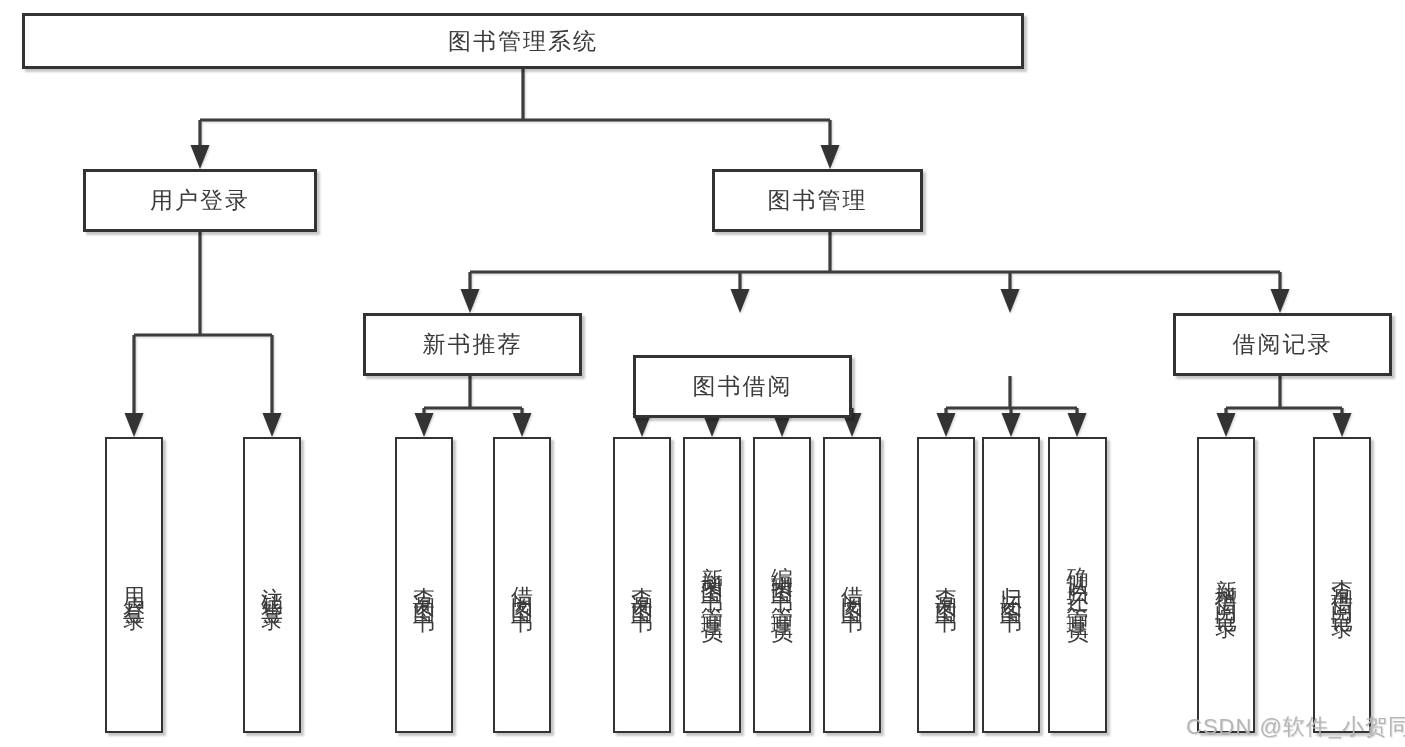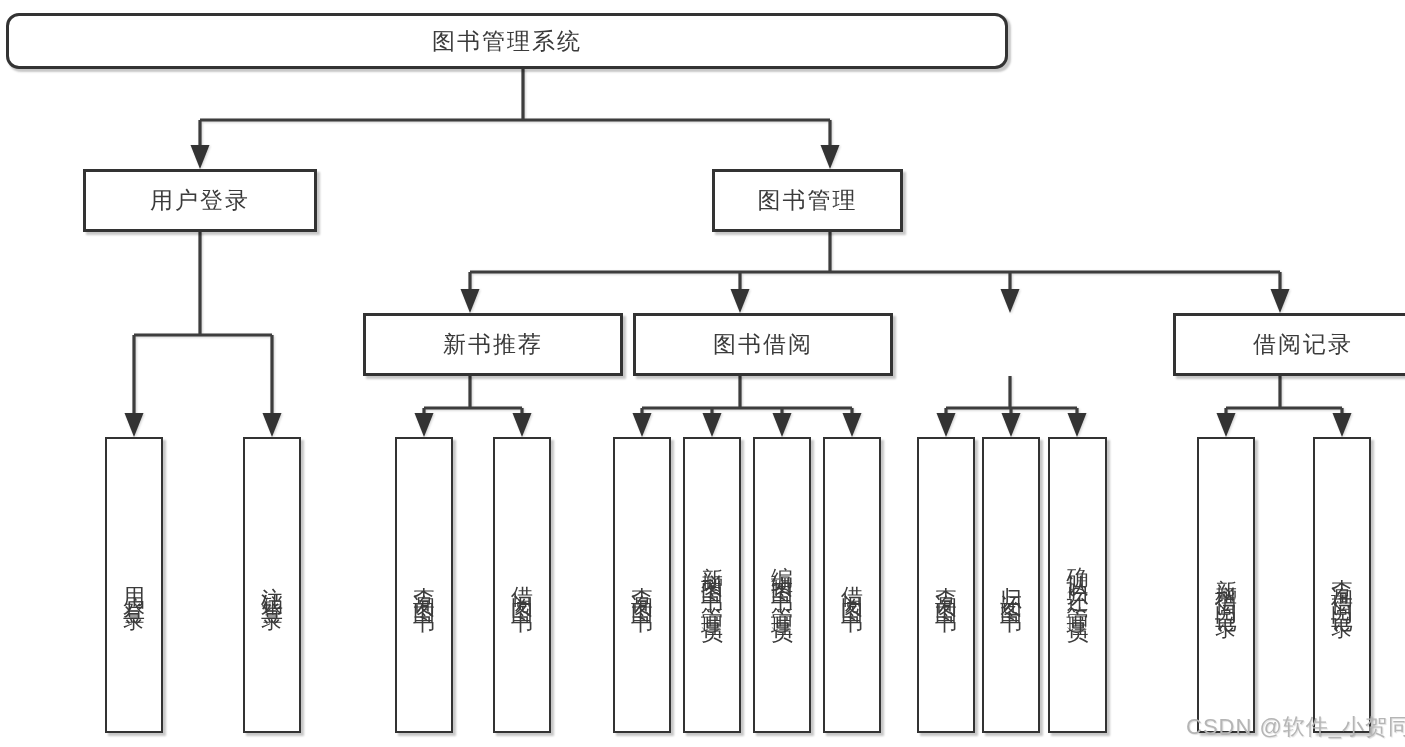--- a/index.html
+++ b/index.html
@@ -35,26 +35,26 @@
     border: 3px solid #333333;
     box-shadow: 2.5px 2.5px 2px rgba(0,0,0,0.22);
     display: flex;
     align-items: center;
     justify-content: center;
     color: #3b3b3b;
     font-size: 23px;
     letter-spacing: 2px;
     white-space: nowrap;
   }
-  .root  { left: 6px;  top: 13px;  width: 1002px; height: 56px; border-radius: 13px; }
+  .root  { left: 22px;  top: 13px;  width: 1002px; height: 56px; }
   .lvl2-a{ left: 83px;  top: 169px; width: 234px;  height: 63px; }
-  .lvl2-b{ left: 712px; top: 169px; width: 191px;  height: 63px; }
-  .lvl3  { top: 313px; width: 260px; height: 63px; }
+  .lvl2-b{ left: 712px; top: 169px; width: 211px;  height: 63px; }
+  .lvl3  { top: 313px; width: 219px; height: 63px; }
   .l3-1  { left: 363px; }
-  .l3-2  { left: 633px; }
+  .l3-2  { left: 633px; margin-top: 42px; }
   .l3-3  { left: 903px; }
   .l3-4  { left: 1173px; }
   .leaf {
     top: 437px;
     width: 58px;
     height: 296px;
     border-width: 2.5px;
     font-size: 22px;
     letter-spacing: 8px;
     writing-mode: vertical-rl;

